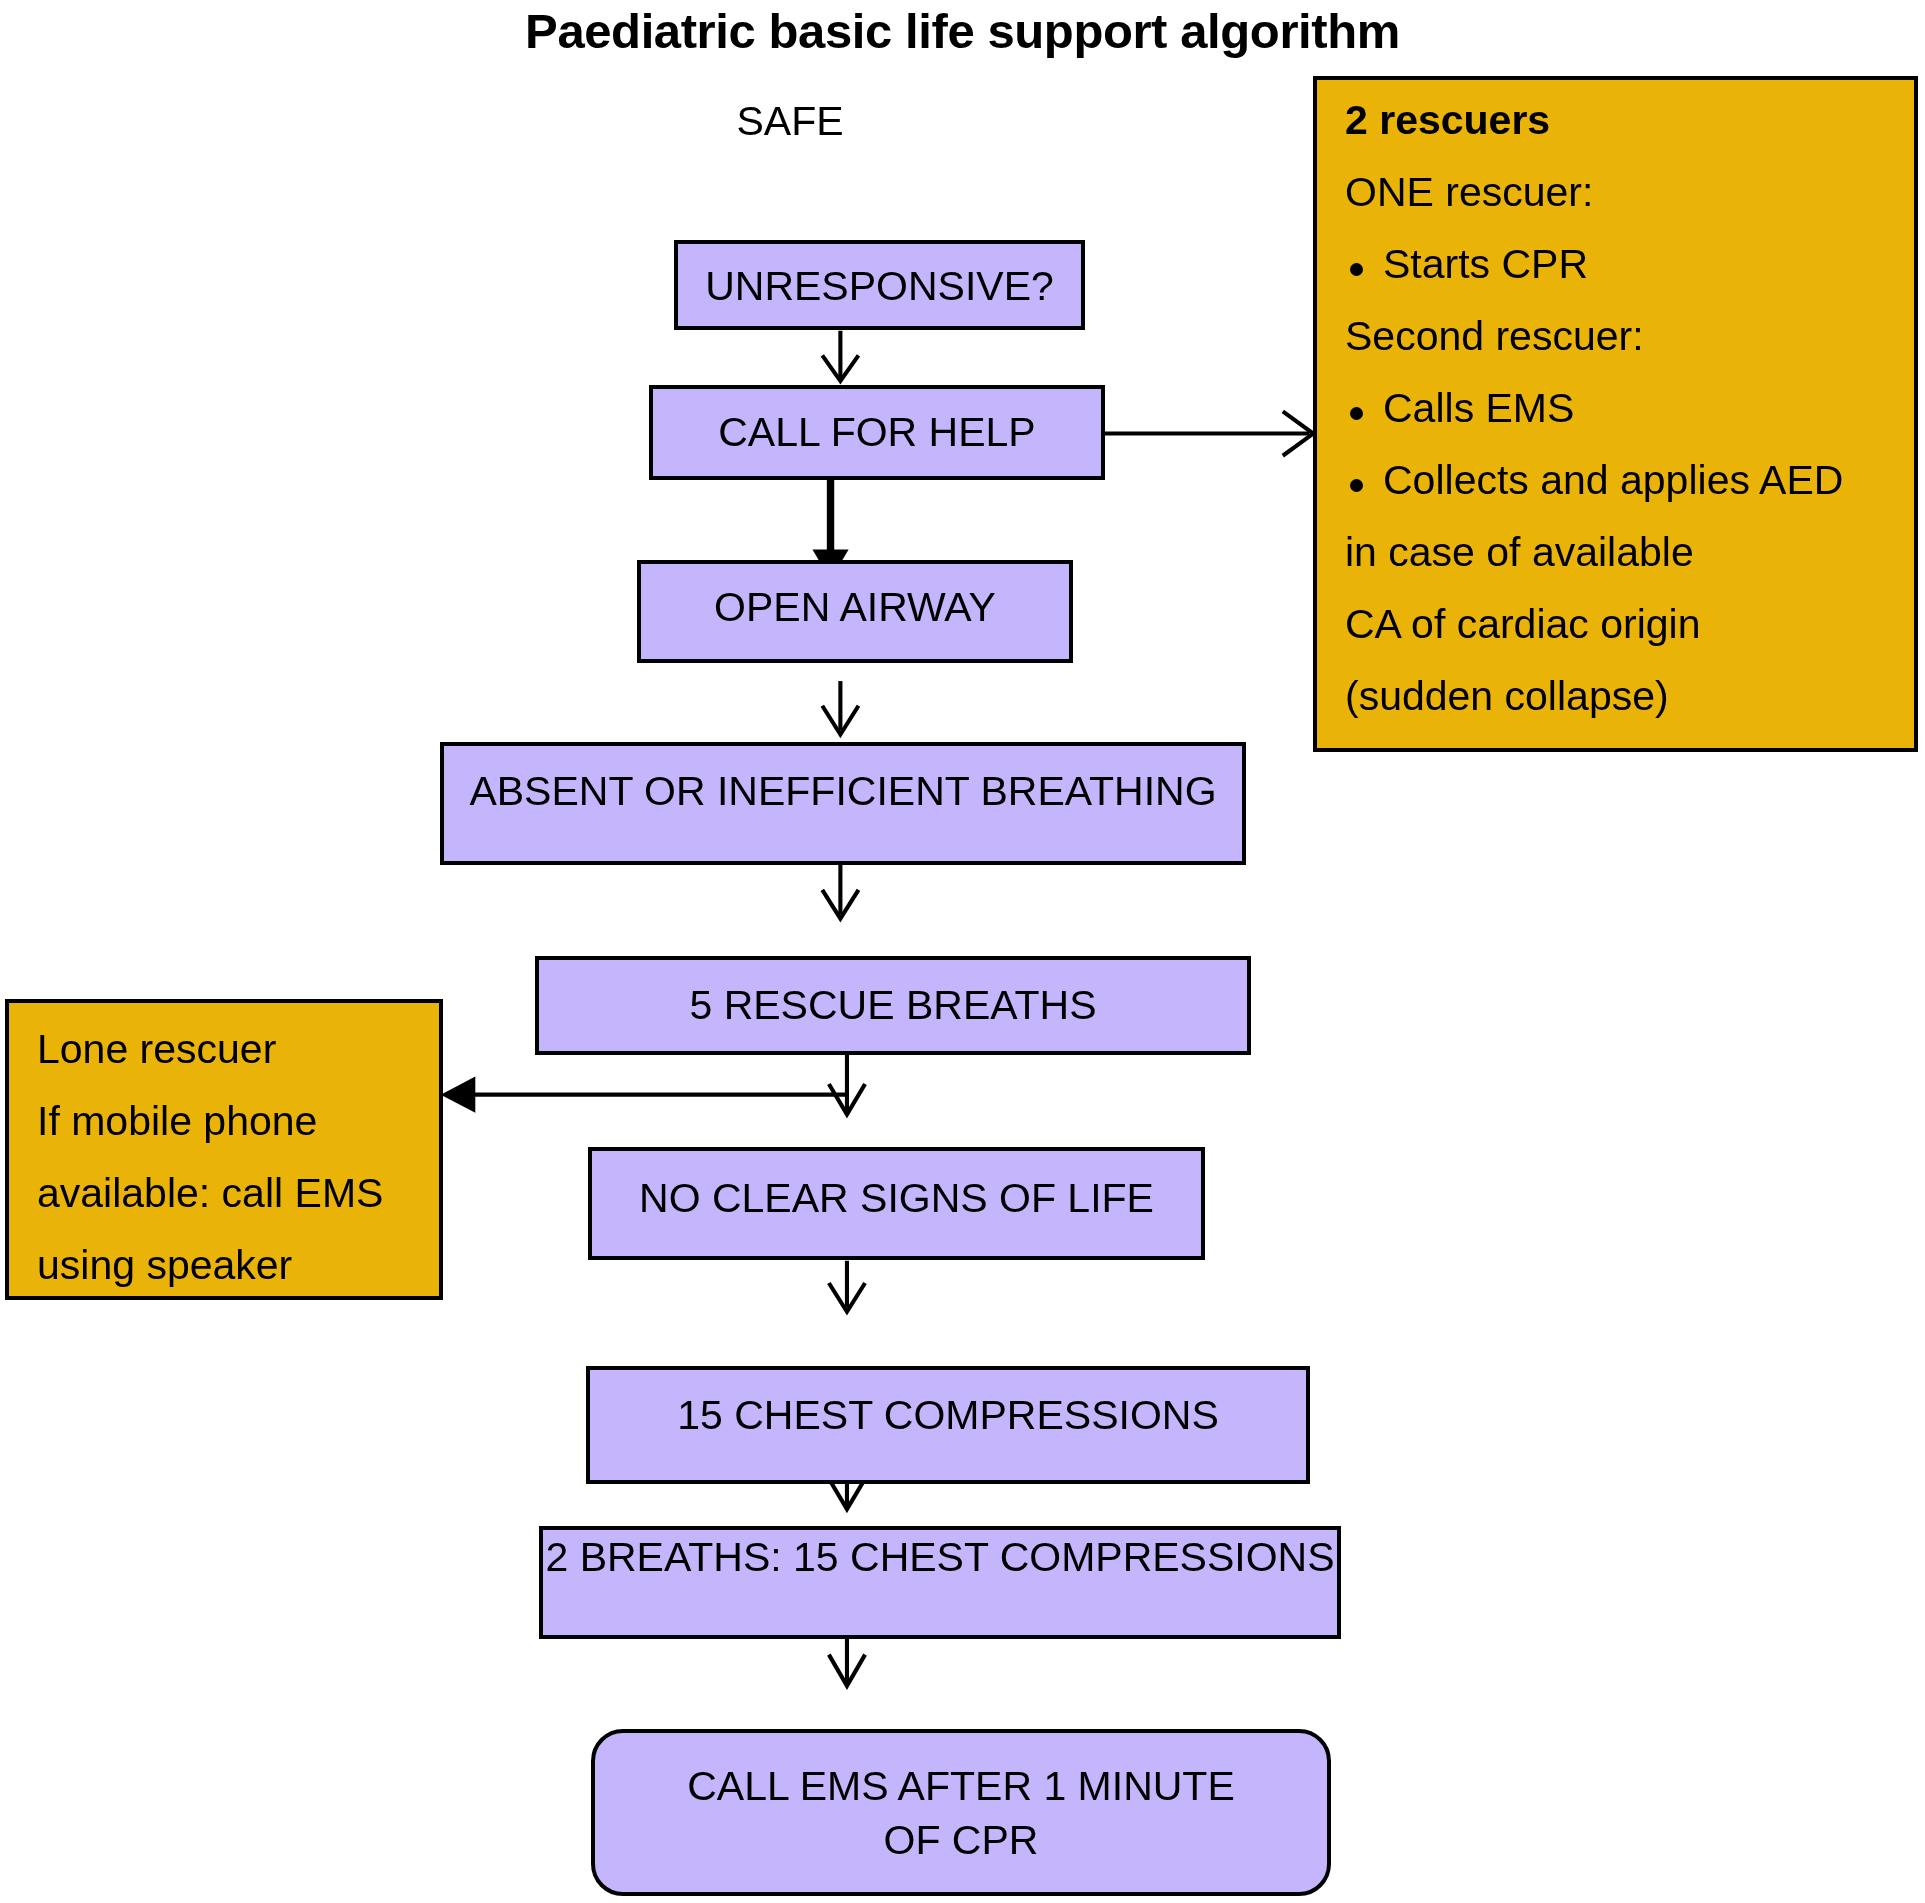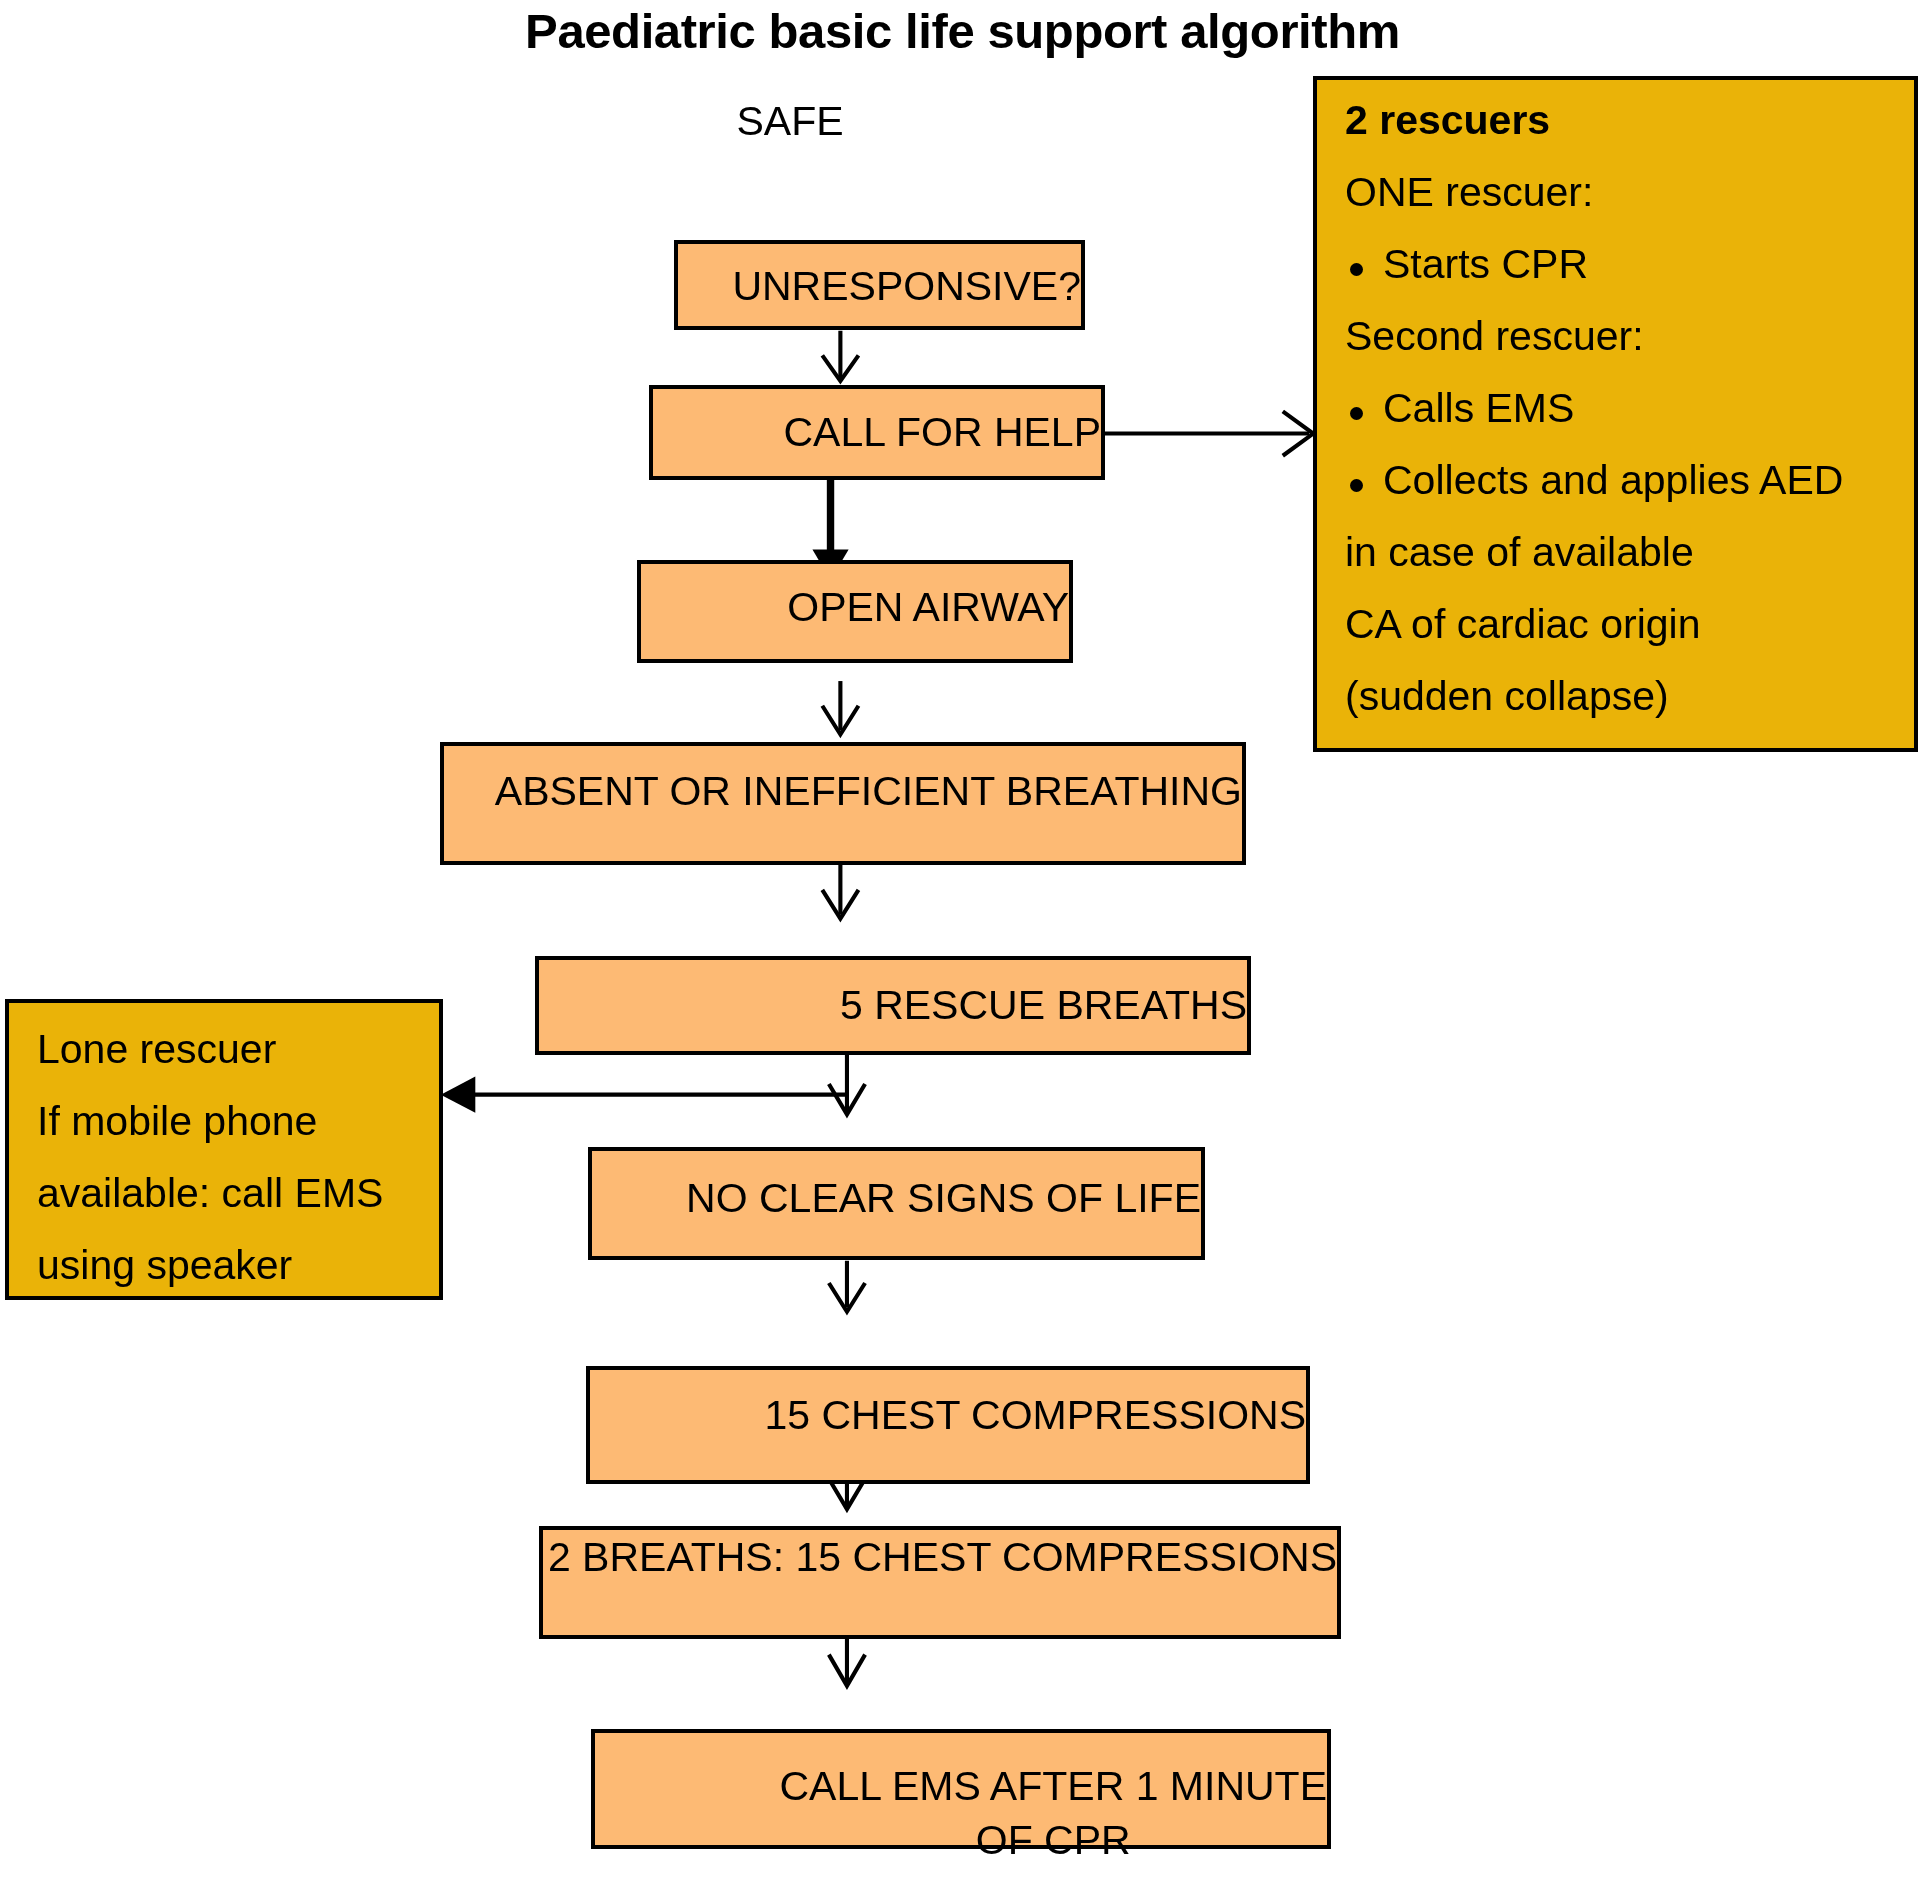--- a/index.html
+++ b/index.html
@@ -22,24 +22,24 @@
     left: 0;
     top: 0;
     width: 1925px;
     height: 1904px;
     pointer-events: none;
   }
   .node {
     position: absolute;
     box-sizing: border-box;
     border: 4.1px solid #000000;
-    background: #fdba74;
+    background: #c4b5fd;
     display: flex;
     align-items: flex-start;
-    justify-content: flex-end;
+    justify-content: center;
   }
   .node-label {
     font-size: 41px;
     line-height: 1.32;
     text-align: center;
     white-space: pre-line;
     letter-spacing: 0px;
   }
   .plain-text {
     position: absolute;
@@ -157,21 +157,21 @@
   </div>
 
   <div class="node" style="left:586px; top:1346px; width:724px; height:118px; padding-top:18px;margin-top:20px;">
     <span class="node-label">15 CHEST COMPRESSIONS</span>
   </div>
 
   <div class="node" style="left:539px; top:1526px; width:802px; height:113px; ">
     <span class="node-label">2 BREATHS: 15 CHEST COMPRESSIONS</span>
   </div>
 
-  <div class="node" style="left:591px; top:1729px; width:740px; height:120px; padding-top:26px;">
+  <div class="node" style="left:591px; top:1729px; width:740px; height:167px; padding-top:26px;border-radius:32px;">
     <span class="node-label">CALL EMS AFTER 1 MINUTE
 OF CPR</span>
   </div>
 
   <div class="panel" style="left:1313px; top:76px; width:605px; height:676px;">
     <div class="panel-line bold">2 rescuers</div>
     <div class="panel-line">ONE rescuer:</div>
     <div class="panel-line bullet">Starts CPR</div>
     <div class="panel-line">Second rescuer:</div>
     <div class="panel-line bullet">Calls EMS</div>

